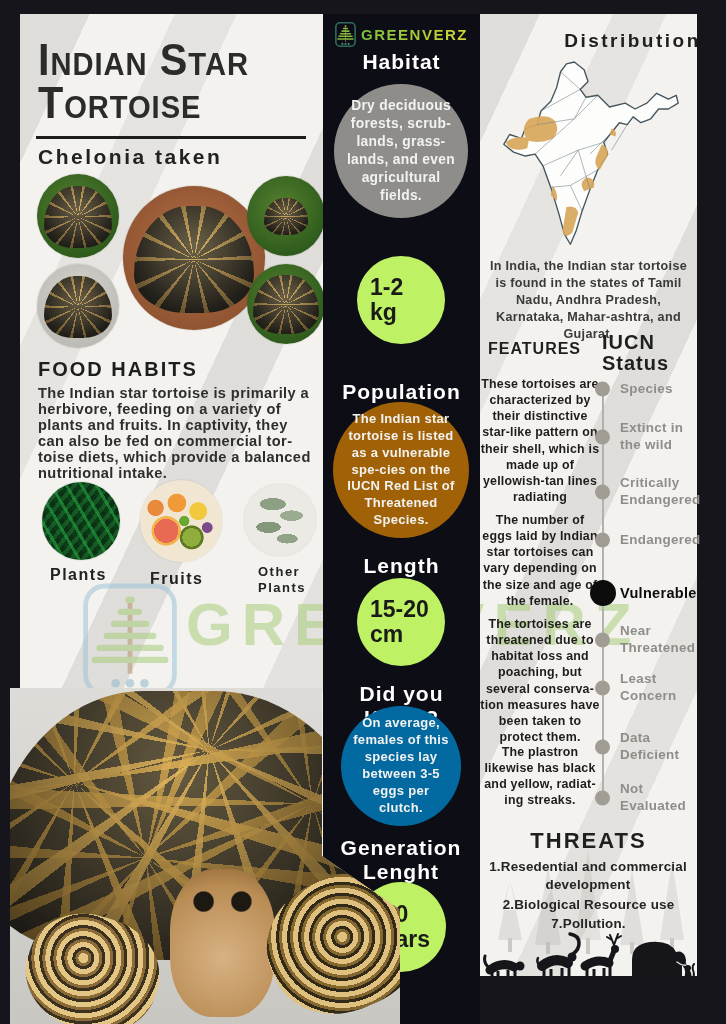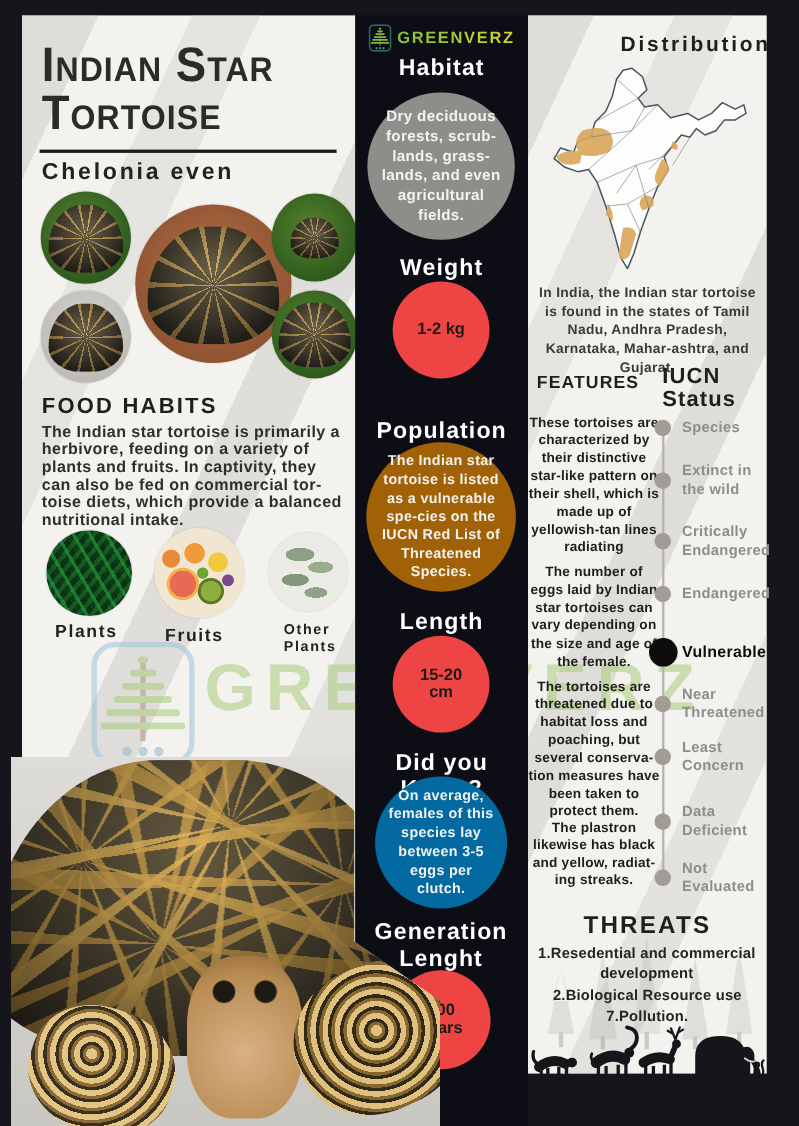--- a/index.html
+++ b/index.html
@@ -100,22 +100,22 @@
   
   .brand-row{position:absolute;left:0;top:8px;width:100%;display:flex;align-items:center;justify-content:center;gap:5px;}
   .brand-text{font-size:15px;font-weight:700;letter-spacing:1.5px;color:#9cc43c;
     background:linear-gradient(90deg,#7cc23e,#d6d534);-webkit-background-clip:text;background-clip:text;
     -webkit-text-fill-color:transparent;}
   .mid-heading{position:absolute;width:100%;text-align:center;color:#fff;
     font-size:21px;font-weight:700;letter-spacing:1px;}
   .gray-circle{position:absolute;border-radius:50%;color:#f2f2f0;display:flex;align-items:center;
     justify-content:center;text-align:center;font-weight:700;padding:12px;box-sizing:border-box;
     line-height:1.3;letter-spacing:.3px;}
-  .tan-circle{position:absolute;border-radius:50%;background:#ef4444;color:#1a1a18;display:flex;
-    align-items:center;justify-content:center;text-align:center;font-weight:700;font-size:15px;line-height:1.08;}
+  .tan-circle{position:absolute;border-radius:50%;background:#bef264;color:#1a1a18;display:flex;
+    align-items:center;justify-content:center;font-weight:700;font-size:23px;line-height:1.08;}
   .tan-circle span{display:block;max-width:62px;}
 
   
   .r-heading{position:absolute;font-weight:700;color:#1f1f1d;}
   #dist-heading{left:0;top:16px;width:100%;text-align:center;font-size:19px;letter-spacing:2.5px;padding-left:44px;}
   #dist-body{left:6px;top:244px;width:205px;text-align:center;font-size:12.6px;font-weight:700;
     line-height:1.35;color:#3a3a38;letter-spacing:.3px;z-index:5;}
   #features-heading{left:8px;top:326px;font-size:16px;letter-spacing:1px;z-index:5;}
   #iucn-heading{left:122px;top:318px;font-size:20px;line-height:1.05;letter-spacing:1px;z-index:5;}
   .feat-p{position:absolute;left:0;width:120px;text-align:center;font-size:12.4px;font-weight:700;
@@ -135,21 +135,21 @@
 </style>
 </head>
 <body>
 
 <div id="left-panel" class="abs panel-light">
   <div class="abs title">
     <div>Indian Star</div>
     <div>Tortoise</div>
   </div>
   <div class="abs title-rule"></div>
-  <div class="abs subtitle">Chelonia even</div>
+  <div class="abs subtitle">Chelonia taken</div>
 
   <div>
     <div class="pc bg-grass" style="left:17px;top:160px;width:82px;height:84px;">
         <div class="sh"></div>
       </div>
     <div class="pc bg-pale" style="left:17px;top:250px;width:82px;height:84px;">
         <div class="sh"></div>
       </div>
     <div class="pc bg-dirt" style="left:103px;top:172px;width:142px;height:144px;">
         <div class="sh"></div>
@@ -204,21 +204,20 @@
       <circle cx="14" cy="42" r="2" fill="#3e8a78"></circle>
         <circle cx="20" cy="42" r="2" fill="#3e8a78"></circle>
         <circle cx="26" cy="42" r="2" fill="#3e8a78"></circle>
     </svg>
     <span class="brand-text">GREENVERZ</span>
   </div>
 
   <div class="mid-heading" style="top:36px;">Habitat</div>
   <div class="gray-circle" style="left:11px;top:70px;width:134px;height:134px;background:#8e8d8a;font-size:13.8px;">Dry deciduous forests, scrub-lands, grass-lands, and even agricultural fields.</div>
 
-  <div class="mid-heading" style="top:218px;">Weight</div>
   <div class="tan-circle" style="left:34px;top:242px;width:88px;height:88px;">
       <span>1-2 kg</span>
     </div>
 
   <div class="mid-heading" style="top:366px;">Population</div>
   <div class="gray-circle" style="left:10px;top:388px;width:136px;height:136px;background:#a16207;font-size:13px;">The Indian star tortoise is listed as a vulnerable spe-cies on the IUCN Red List of Threatened Species.</div>
 
   <div class="mid-heading" style="top:540px;">Length</div>
   <div class="tan-circle" style="left:34px;top:564px;width:88px;height:88px;">
       <span>15-20 cm</span>

